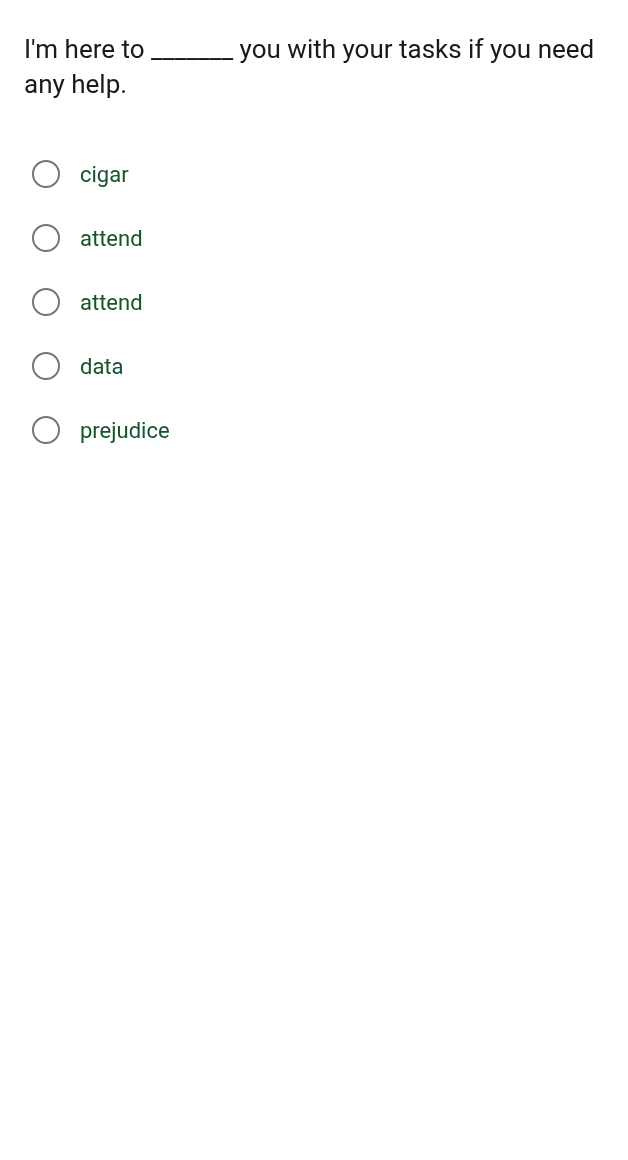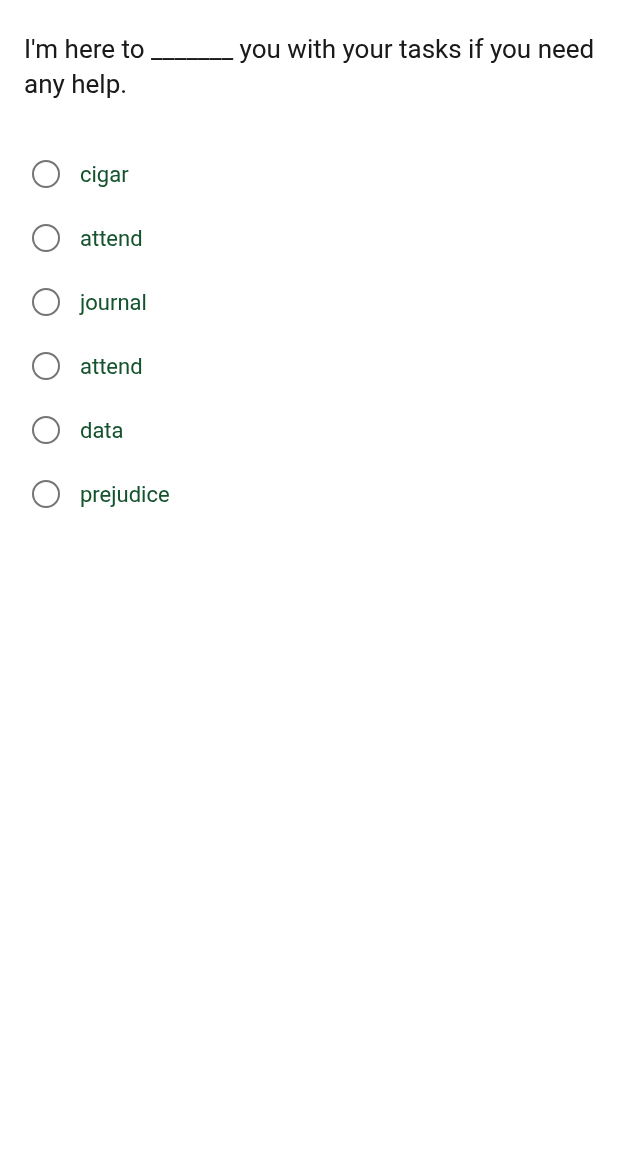--- a/index.html
+++ b/index.html
@@ -67,24 +67,20 @@
   <li class="option-item">
         <div class="radio-circle"></div>
         <span class="option-label">cigar</span>
       </li>
       <li class="option-item">
         <div class="radio-circle"></div>
         <span class="option-label">attend</span>
       </li>
       <li class="option-item">
         <div class="radio-circle"></div>
-        <span class="option-label">journal</span>
-      </li>
-      <li class="option-item">
-        <div class="radio-circle"></div>
         <span class="option-label">attend</span>
       </li>
       <li class="option-item">
         <div class="radio-circle"></div>
         <span class="option-label">data</span>
       </li>
       <li class="option-item">
         <div class="radio-circle"></div>
         <span class="option-label">prejudice</span>
       </li>

